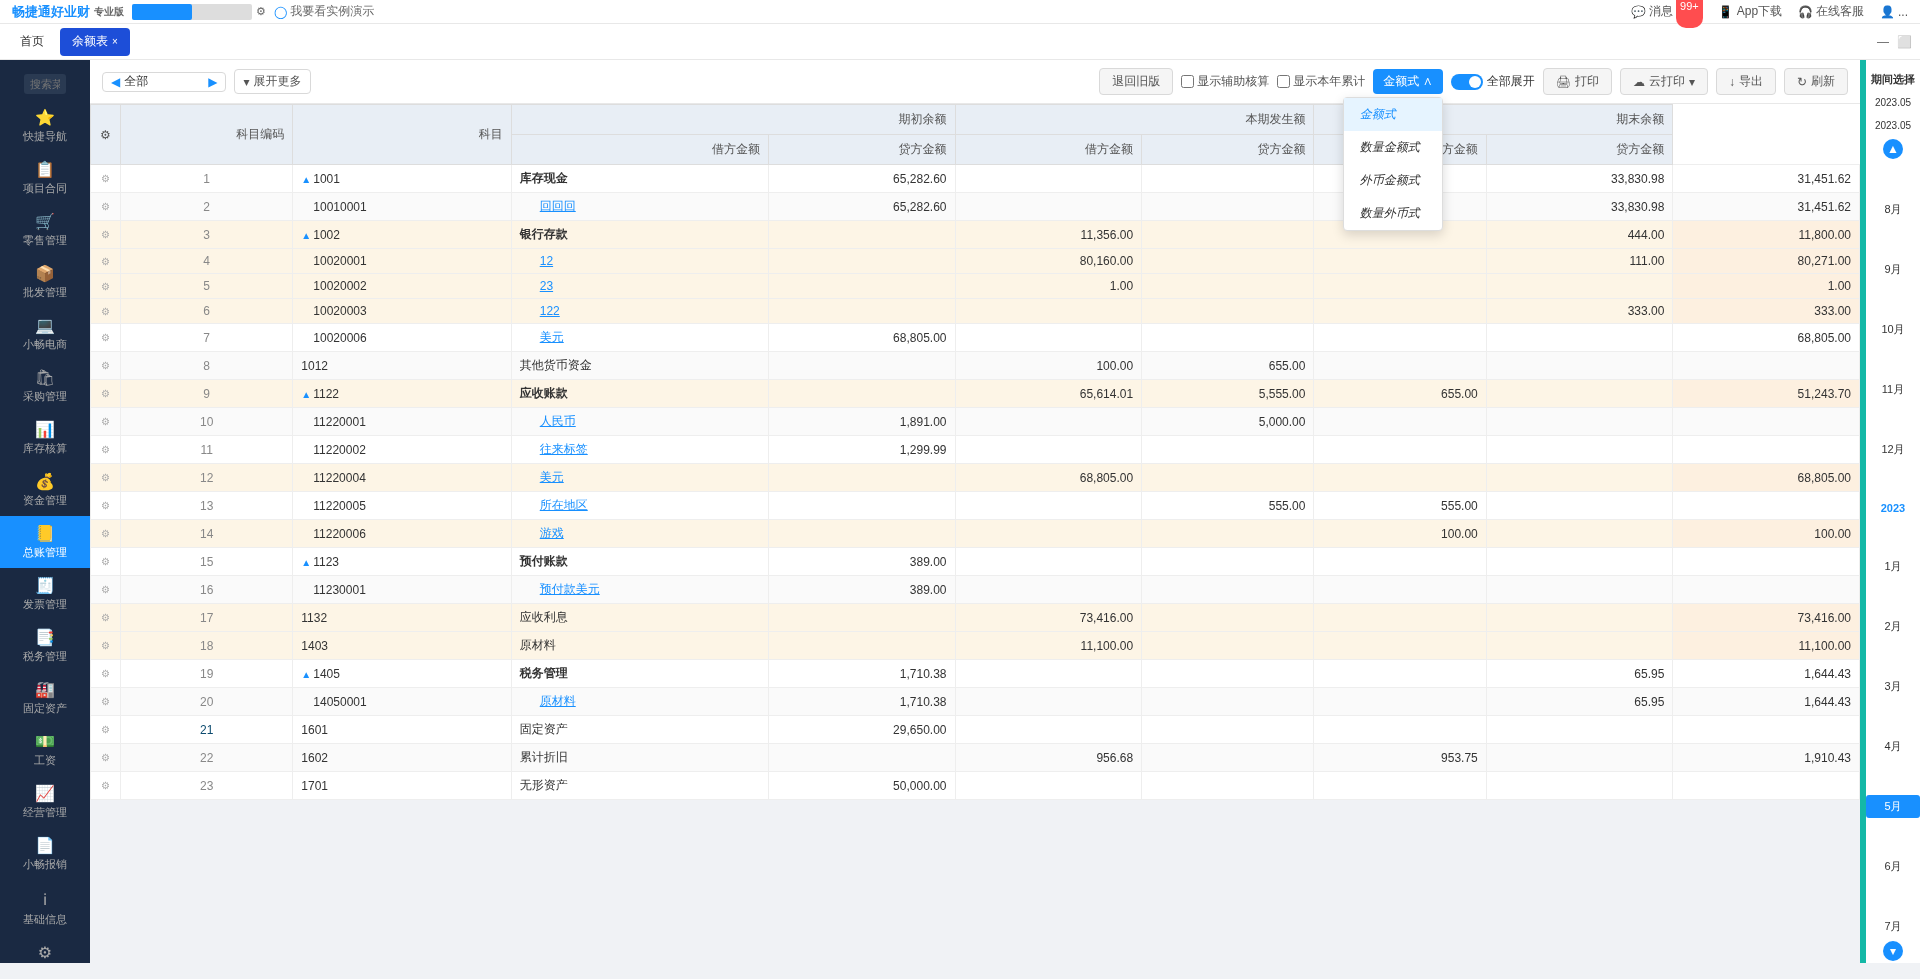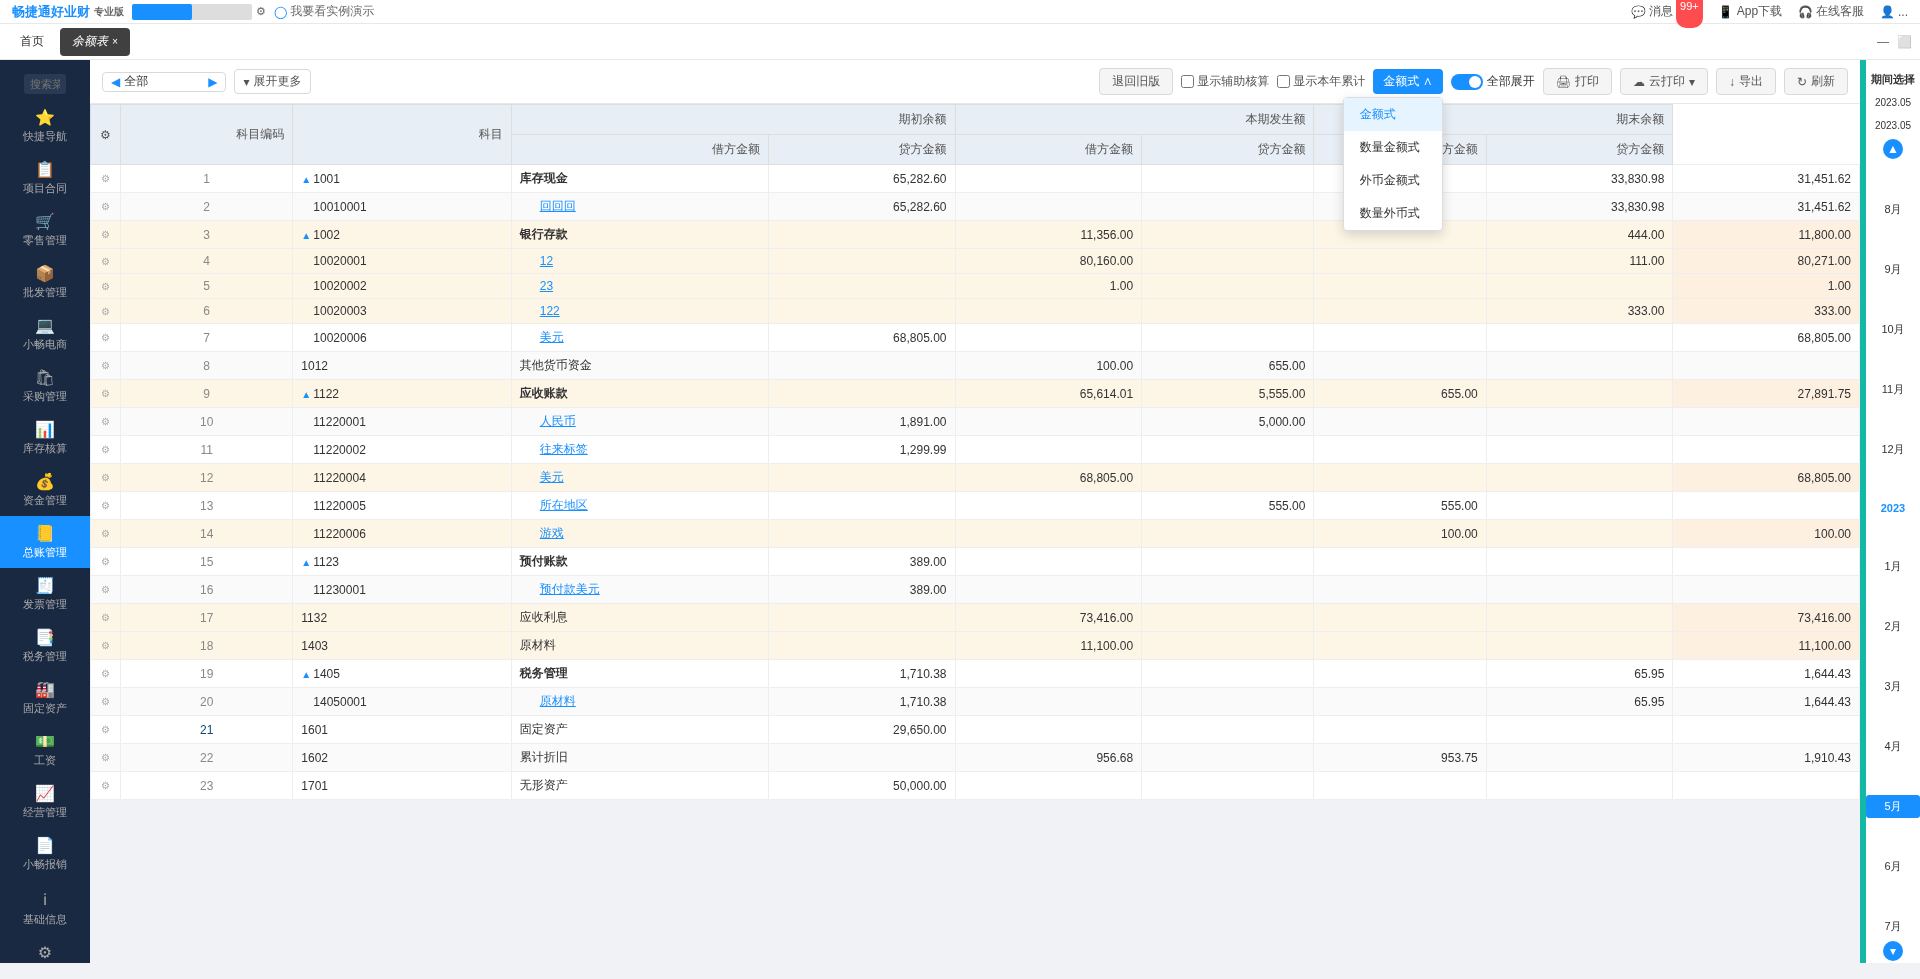--- a/index.html
+++ b/index.html
@@ -11,21 +11,21 @@
     .top-bar-logo { color: #1890ff; font-weight: bold; font-size: 13px; display: flex; align-items: center; gap: 4px; }
     .top-bar-logo .edition { font-size: 10px; color: #666; }
     .top-bar-right { display: flex; align-items: center; gap: 16px; font-size: 12px; color: #555; }
     .badge { background: #ff4d4f; color: #fff; border-radius: 10px; padding: 16px 4px; font-size: 11px; position: relative; top: -6px; }
     .top-bar-right .item { display: flex; align-items: center; gap: 3px; cursor: pointer; }
 
     
     .tab-bar { display: flex; align-items: center; background: #fff; height: 36px; padding: 0 8px; border-bottom: 1px solid #e8e8e8; gap: 4px; }
     .tab { display: flex; align-items: center; padding: 0 12px; height: 28px; border-radius: 4px; cursor: pointer; font-size: 12px; color: #666; gap: 4px; }
     .tab.home { color: #333; }
-    .tab.active { background: #404040; color: #fff; font-style: italic; }
+    .tab.active { background: #1d4ed8; color: #fff; }
     .tab-close { font-size: 10px; cursor: pointer; }
     .tab-bar-icons { margin-left: auto; display: flex; gap: 8px; color: #666; cursor: pointer; }
 
     
     .main-layout { display: flex; height: calc(979px - 76px); }
 
     
     .sidebar { width: 90px; background: #1a2942; color: #ccc; display: flex; flex-direction: column; align-items: center; padding-top: 8px; overflow-y: auto; flex-shrink: 0; }
     .sidebar-search { width: 100%; padding: 6px 24px; }
     .sidebar-search input { width: 100%; background: #2a3a52; border: none; border-radius: 3px; color: #ccc; padding: 4px 6px; font-size: 11px; outline: none; }
@@ -237,21 +237,21 @@
         </label>
         <label class="checkbox-label">
           <input type="checkbox" style="">
           <span>显示本年累计</span>
         </label>
         <div style="position:relative;">
           <div class="dropdown-btn">
             <span>金额式 ∧</span>
           </div>
 
-          <div class="dropdown-menu" style="top:28px; right:0;">
+          <div class="dropdown-menu" style="top:28px; right:0;font-style:italic;">
             <div class="dropdown-menu-item active">金额式</div>
             <div class="dropdown-menu-item">数量金额式</div>
             <div class="dropdown-menu-item">外币金额式</div>
             <div class="dropdown-menu-item">数量外币式</div>
           </div>
         </div>
         <div class="toggle-switch">
           <div class="switch"></div>
           <span>全部展开</span>
         </div>
@@ -395,21 +395,21 @@
             <tr style="background: rgb(253, 245, 230);">
     <td class="td-center" style="color:#aaa; font-size:10px;">⚙</td>
     <td class="td-center" style="color:#888;">9</td>
     <td style=""><span style="color:#1890ff;font-size:10px;margin-right:2px;">▲</span>1122</td>
     <td class="td-bold" style="">应收账款</td>
     <td class="td-right"></td>
     <td class="td-right">65,614.01</td>
     <td class="td-right">5,555.00</td>
     <td class="td-right">655.00</td>
     <td class="td-right"></td>
-    <td class="td-right td-highlight">27,891.75</td>
+    <td class="td-right td-highlight">51,243.70</td>
   </tr>
             <tr>
     <td class="td-center" style="color:#aaa; font-size:10px;">⚙</td>
     <td class="td-center" style="color:#888;">10</td>
     <td style="padding-left:20px;">11220001</td>
     <td class="td-link" style="padding-left:28px;">人民币</td>
     <td class="td-right">1,891.00</td>
     <td class="td-right"></td>
     <td class="td-right">5,000.00</td>
     <td class="td-right"></td>

